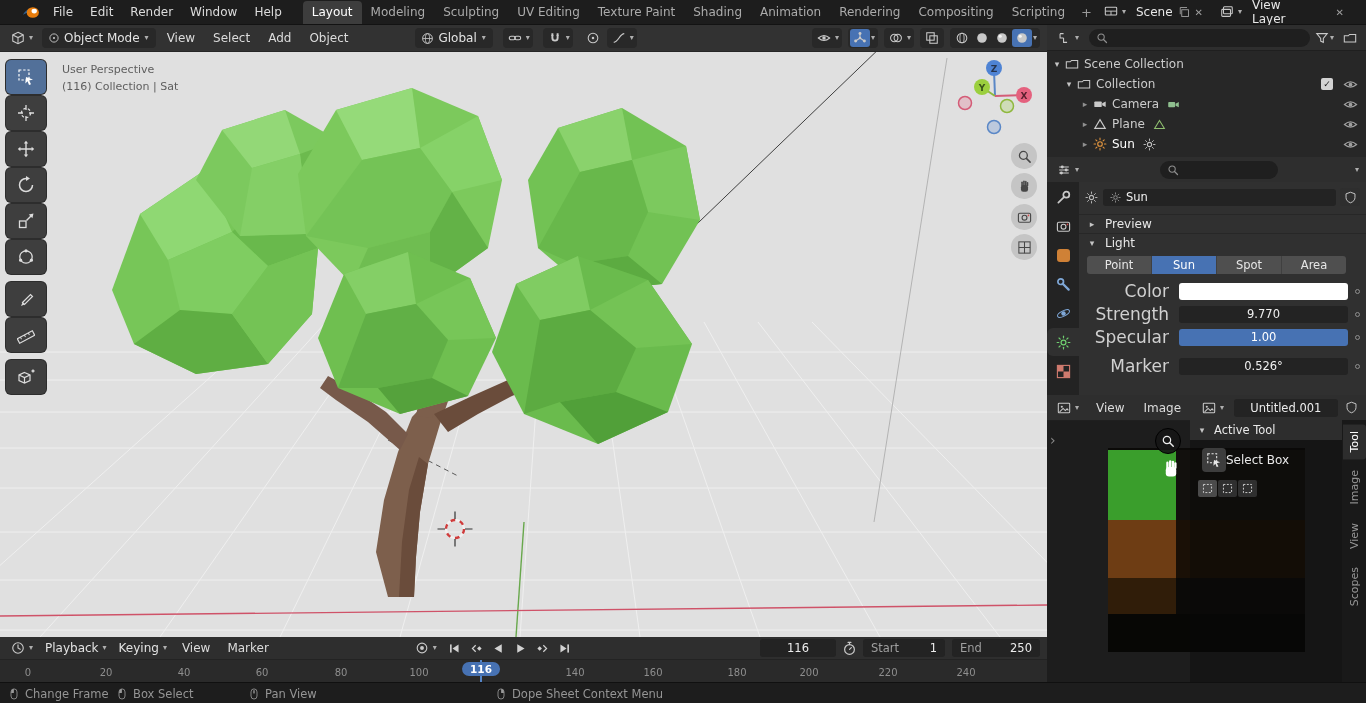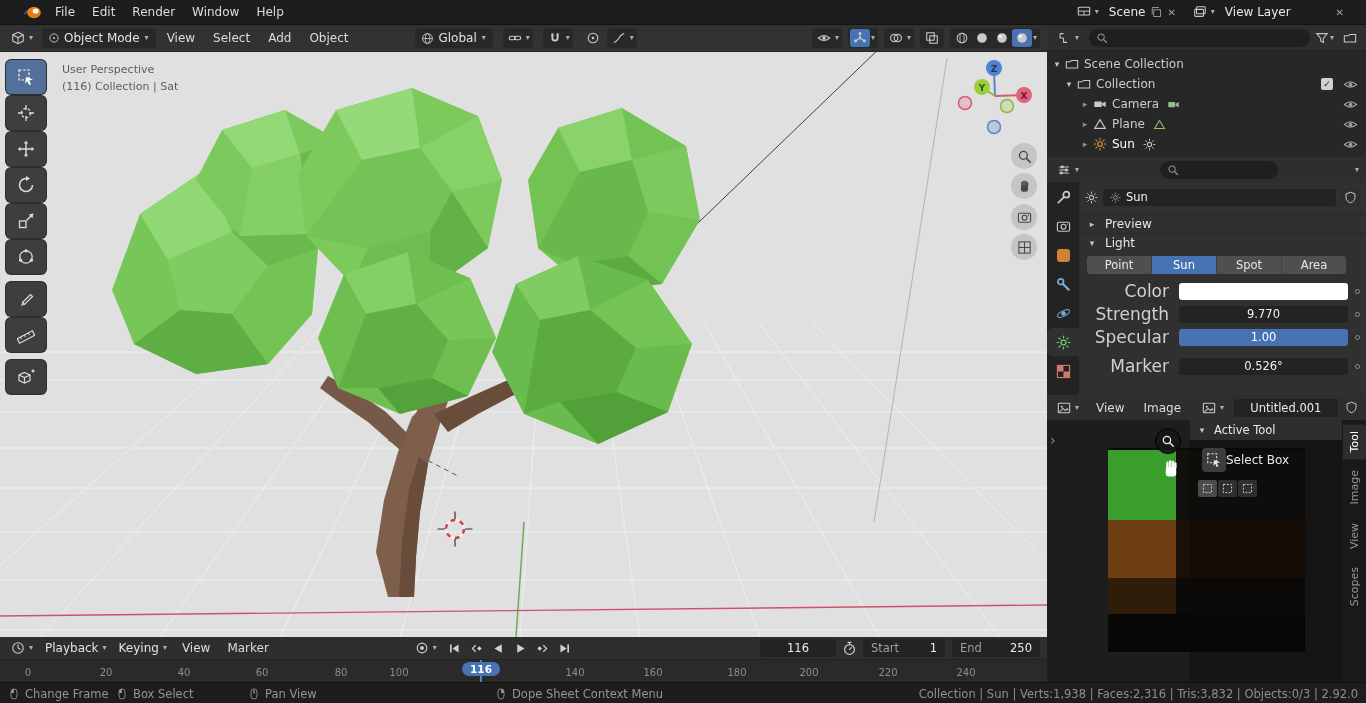--- a/index.html
+++ b/index.html
@@ -343,20 +343,33 @@
     <svg width="20" height="16" viewBox="0 0 20 16" style="margin-right:4px">
       <path d="M1 11 Q4.5 5 10 3.8 L7.6 8 Z" fill="#2a5d8f"></path>
       <ellipse cx="12" cy="8.5" rx="6.8" ry="5.8" fill="#e87d0d"></ellipse>
       <ellipse cx="13.6" cy="7" rx="3" ry="2.6" fill="#fff"></ellipse>
     </svg>
     <span class="tmenu">File</span>
     <span class="tmenu">Edit</span>
     <span class="tmenu">Render</span>
     <span class="tmenu">Window</span>
     <span class="tmenu">Help</span>
+    <div class="ws">
+      <span class="wtab on">Layout</span>
+      <span class="wtab">Modeling</span>
+      <span class="wtab">Sculpting</span>
+      <span class="wtab">UV Editing</span>
+      <span class="wtab">Texture Paint</span>
+      <span class="wtab">Shading</span>
+      <span class="wtab">Animation</span>
+      <span class="wtab">Rendering</span>
+      <span class="wtab">Compositing</span>
+      <span class="wtab">Scripting</span>
+      <span class="wplus">+</span>
+    </div>
     <div class="flex" style="margin-left:auto;gap:5px">
       <div class="ddflat">
         <svg class="ic" width="14" height="14" viewBox="0 0 16 16">
             <use href="#i-screen"></use>
           </svg>
         <span class="chev">▾</span>
       </div>
       <div class="flex" style="gap:5px">
         <span style="color:#e8e8e8">Scene</span>
         <svg class="ic" width="12" height="12" viewBox="0 0 16 16" style="color:#9f9f9f">
@@ -1004,21 +1017,21 @@
         <span class="nlab">End</span>
           <span>250</span>
       </div>
     </div>
     <div id="tl-ruler">
       <span class="tick" style="left:28px">0</span>
       <span class="tick" style="left:106px">20</span>
       <span class="tick" style="left:184px">40</span>
       <span class="tick" style="left:262px">60</span>
       <span class="tick" style="left:341px">80</span>
-      <span class="tick" style="left:399px">100</span>
+      <span class="tick" style="left:419px">100</span>
       <span class="tick" style="left:575px">140</span>
       <span class="tick" style="left:653px">160</span>
       <span class="tick" style="left:737px">180</span>
       <span class="tick" style="left:809px">200</span>
       <span class="tick" style="left:888px">220</span>
       <span class="tick" style="left:966px">240</span>
       <div id="phline"></div>
       <div id="phpill">116</div>
     </div>
   </div>
@@ -1045,18 +1058,15 @@
         </svg>
       <span>Pan View</span>
     </div>
     <div class="hint" style="left:495px">
       <svg width="12" height="14" viewBox="0 0 16 16" style="color:#9a9a9a">
           <use href="#i-mouse"></use>
           <use href="#i-rmb"></use>
         </svg>
       <span>Dope Sheet Context Menu</span>
     </div>
-    <div id="stats">
-        <span>Collection | Sun | Verts:1,938 | Faces:2,316 | Tris:3,832 | Objects:0/3 | 2.92.0</span>
-      </div>
   </div>
 
 </div>
 
 </body></html>

